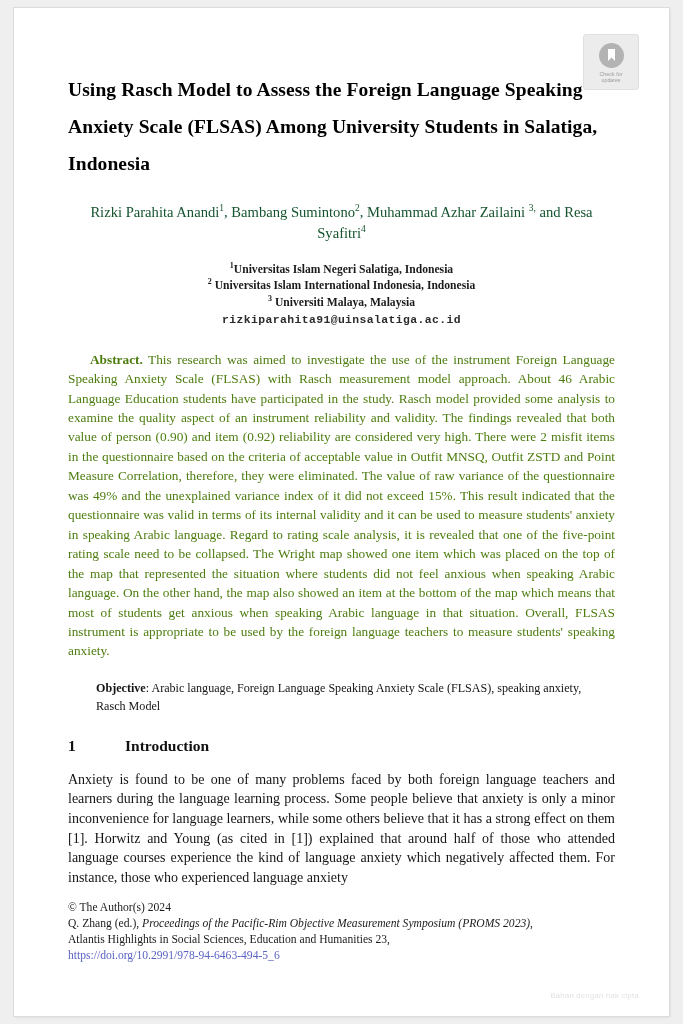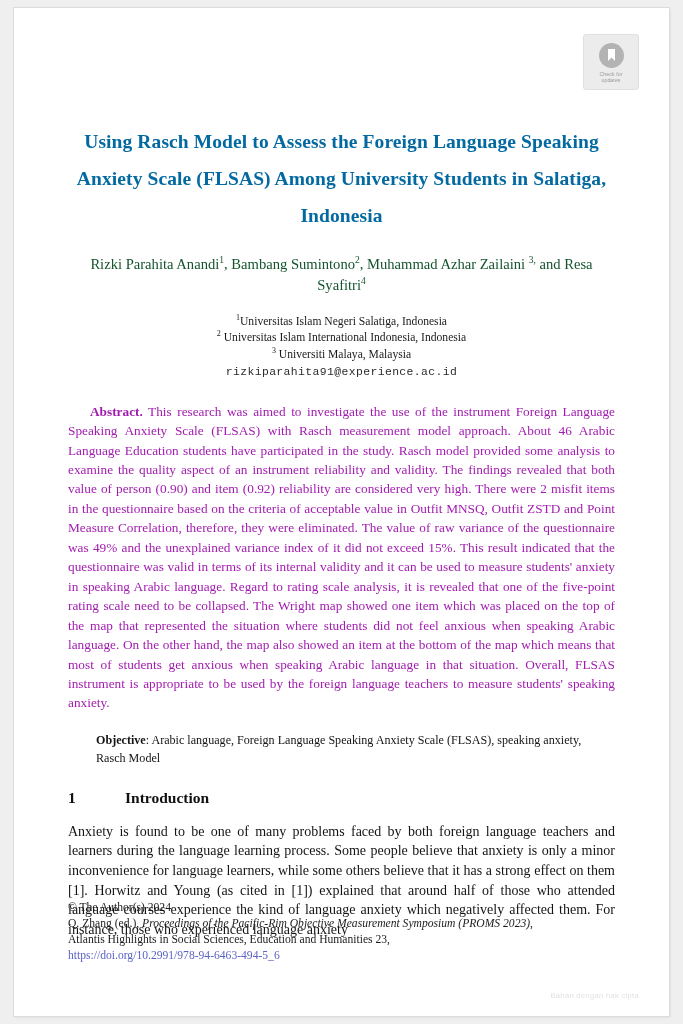--- a/index.html
+++ b/index.html
@@ -73,65 +73,65 @@
     font-family: "Liberation Sans", sans-serif;
     font-size: 5.2px;
     line-height: 6px;
     color: #9a9a9a;
     text-align: center;
     letter-spacing: 0.1px;
   }
 
   
   .title {
-    margin: 91px 0 0 0;
+    margin: 39px 0 0 0;
     font-size: 19.5px;
     font-weight: bold;
     line-height: 37px;
-    text-align: center;
-    color: #0369a1;
+    color: #000000;
     letter-spacing: 0.1px;
   }
 
   
   .authors {
     margin: 20px 16px 0 16px;
     font-size: 14.6px;
     line-height: 21px;
     text-align: center;
     color: #14532d;
   }
   .authors sup { font-size: 9.5px; vertical-align: super; line-height: 0; }
 
   
   .affiliations {
     margin: 18px 0 4px 0;
     text-align: center;
     font-size: 11.6px;
     line-height: 16.4px;
     color: #1a1a1a;
+    font-weight: bold;
   }
   .affiliations sup { font-size: 8px; vertical-align: super; line-height: 0; }
   .email {
     margin-top: 1px;
     font-family: "Liberation Mono", monospace;
     font-size: 11.4px;
     letter-spacing: 0.4px;
     color: #2b2b2b;
     text-align: center;
   }
 
   
   .abstract {
     margin: 21px 0 10px 0;
     font-size: 13.3px;
     line-height: 19.45px;
     text-align: justify;
     text-justify: inter-word;
-    color: #a21caf;
+    color: #4d7c0f;
     text-indent: 22px;
     hyphens: none;
   }
   .abstract b { font-weight: bold; }
 
   
   .keywords {
     margin: 18px 28px 0 28px;
     font-size: 12.1px;
     line-height: 18px;
@@ -210,21 +210,21 @@
       </div>
 
       <h1 class="title">Using Rasch Model to Assess the Foreign Language Speaking Anxiety Scale (FLSAS) Among University Students in Salatiga, Indonesia</h1>
 
       <div class="authors">Rizki Parahita Anandi<sup>1</sup>, Bambang Sumintono<sup>2</sup>, Muhammad Azhar Zailaini <sup>3,</sup> and Resa Syafitri<sup>4</sup></div>
 
       <div class="affiliations">
         <div><sup>1</sup>Universitas Islam Negeri Salatiga, Indonesia</div>
         <div><sup>2</sup> Universitas Islam International Indonesia, Indonesia</div>
         <div><sup>3</sup> Universiti Malaya, Malaysia</div>
-        <div class="email">rizkiparahita91@experience.ac.id</div>
+        <div class="email">rizkiparahita91@uinsalatiga.ac.id</div>
       </div>
 
       <p class="abstract"><b>Abstract.</b><span> This research was aimed to investigate the use of the instrument Foreign Language Speaking Anxiety Scale (FLSAS) with Rasch measurement model approach. About 46 Arabic Language Education students have participated in the study. Rasch model provided some analysis to examine the quality aspect of an instrument reliability and validity. The findings revealed that both value of person (0.90) and item (0.92) reliability are considered very high. There were 2 misfit items in the questionnaire based on the criteria of acceptable value in Outfit MNSQ, Outfit ZSTD and Point Measure Correlation, therefore, they were eliminated. The value of raw variance of the questionnaire was 49% and the unexplained variance index of it did not exceed 15%. This result indicated that the questionnaire was valid in terms of its internal validity and it can be used to measure students' anxiety in speaking Arabic language. Regard to rating scale analysis, it is revealed that one of the five-point rating scale need to be collapsed. The Wright map showed one item which was placed on the top of the map that represented the situation where students did not feel anxious when speaking Arabic language. On the other hand, the map also showed an item at the bottom of the map which means that most of students get anxious when speaking Arabic language in that situation. Overall, FLSAS instrument is appropriate to be used by the foreign language teachers to measure students' speaking anxiety.</span></p>
 
       <p class="keywords"><b>Objective</b><span>: Arabic language, Foreign Language Speaking Anxiety Scale (FLSAS), speaking anxiety, Rasch Model</span></p>
 
       <h2 class="section-heading">
         <span class="section-num">1</span>
         <span>Introduction</span>
       </h2>

